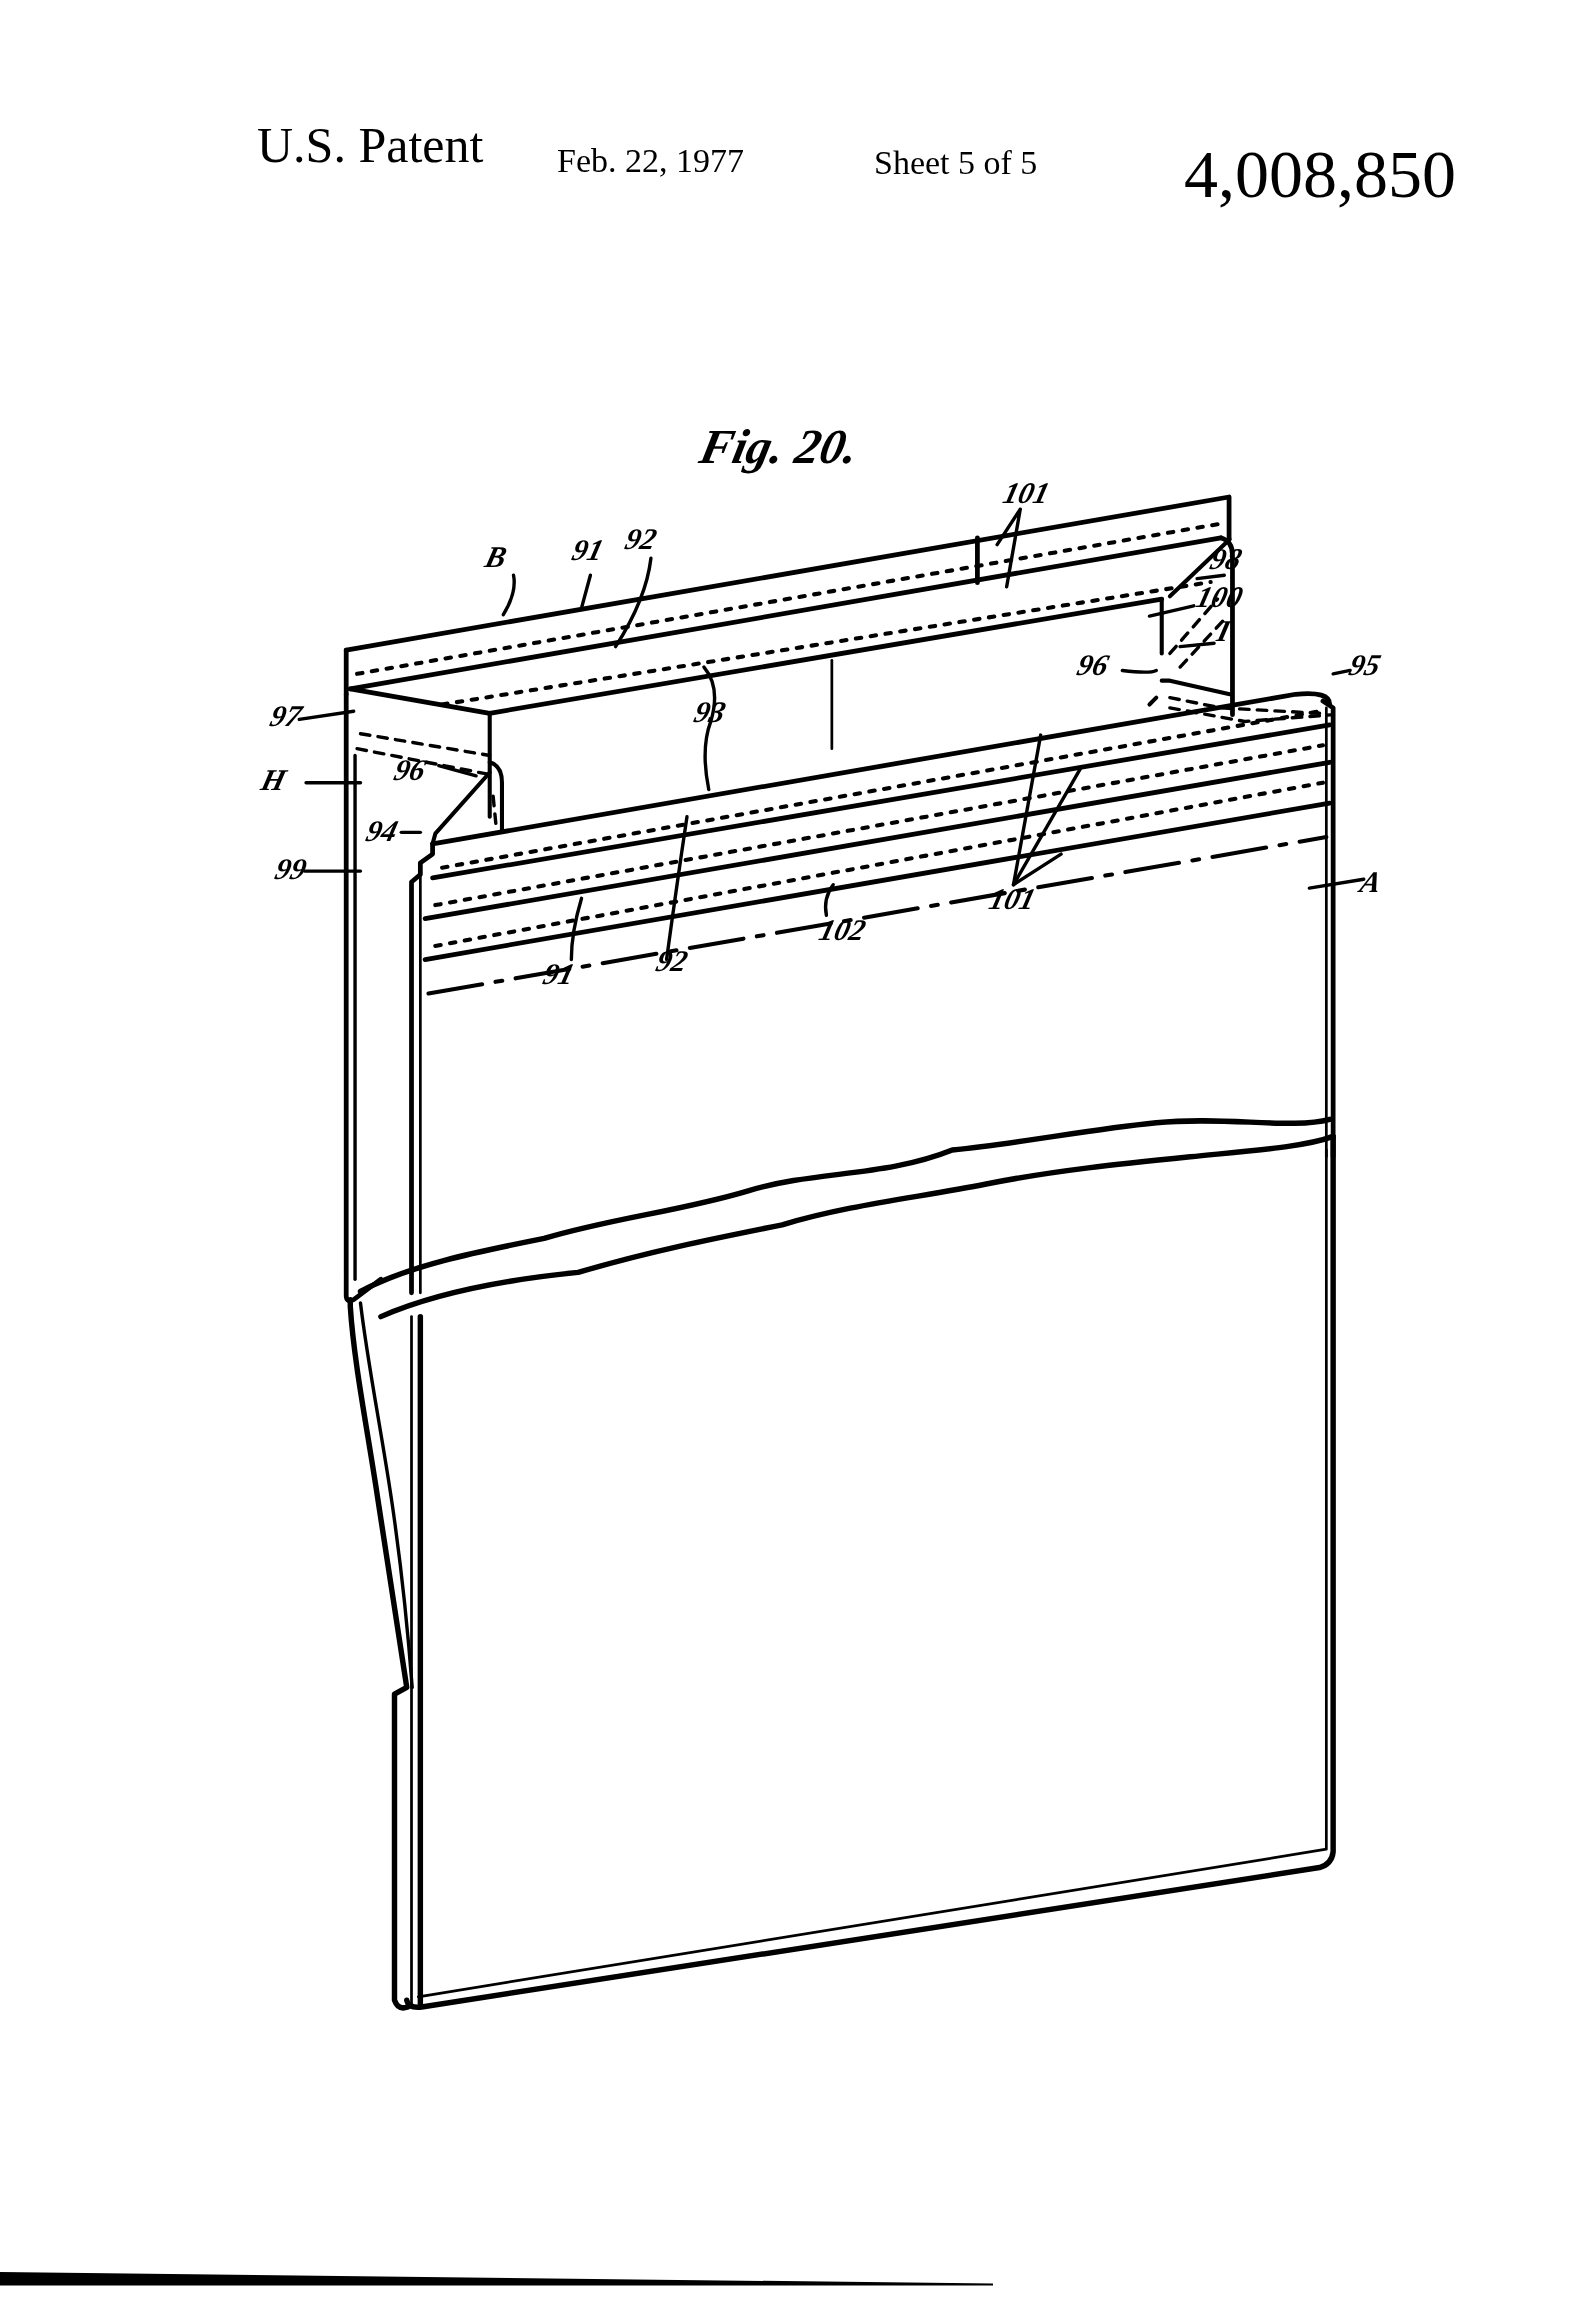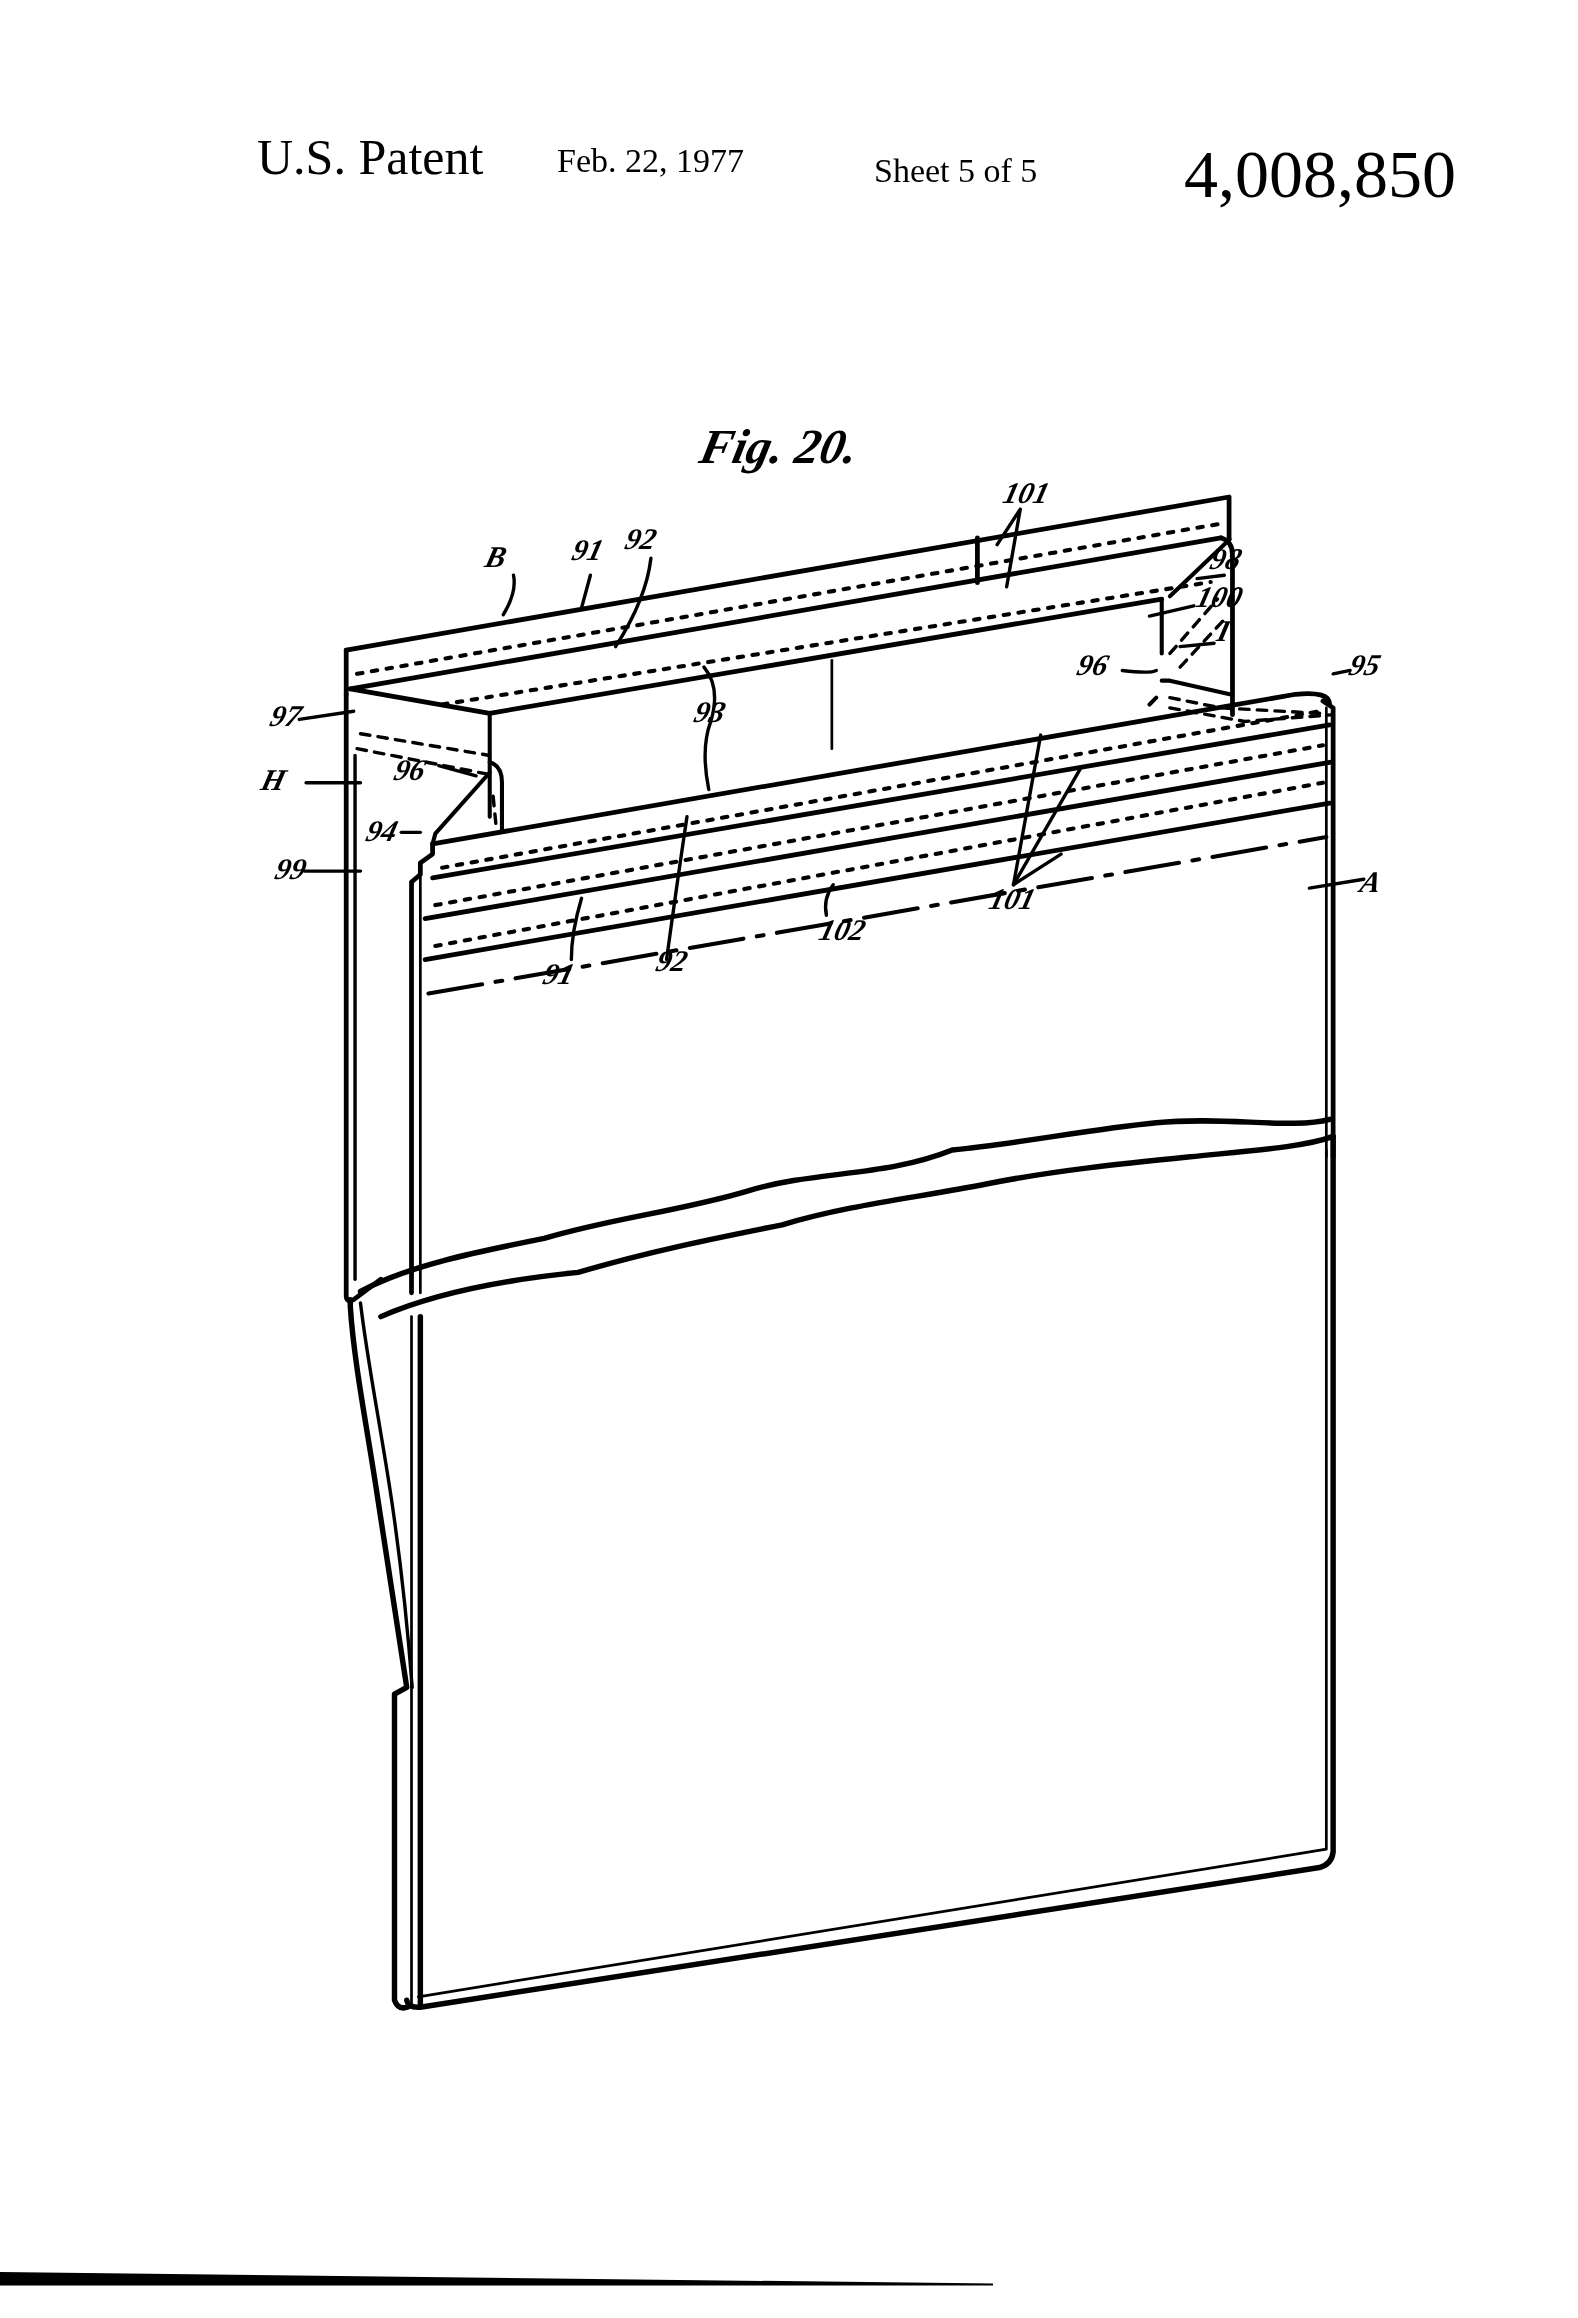--- a/index.html
+++ b/index.html
@@ -1,20 +1,20 @@
 <!DOCTYPE html>
 <html style="font-size:11px"><head>
 <meta charset="utf-8">
 <style>
   html,body{margin:0;padding:0;background:#fff;}
   body{width:1578px;height:2319px;position:relative;overflow:hidden;font-family:"Liberation Serif","DejaVu Serif",serif;color:#000;}
   .hdr{position:absolute;top:119px;font-family:"Liberation Serif","DejaVu Serif",serif;white-space:nowrap;}
-  #hdr-patent{left:257px;font-size:50px;top:128px;}
+  #hdr-patent{left:257px;font-size:50px;top:116px;}
   #hdr-date{left:557px;font-size:34px;top:142px;text-align:right;}
-  #hdr-sheet{left:874px;font-size:34px;top:144px;margin-top:8px;}
+  #hdr-sheet{left:874px;font-size:34px;top:144px;}
   #hdr-number{left:1184px;font-size:68px;top:135px;text-align:center;}
   .fig-title{position:absolute;left:701px;top:418px;font-size:49px;font-style:italic;font-weight:bold;font-family:"Liberation Serif","DejaVu Serif",serif;transform:skewX(-12deg);}
   .lbl{position:absolute;font-size:30px;font-style:italic;font-weight:bold;font-family:"Liberation Serif","DejaVu Serif",serif;transform:skewX(-14deg);white-space:nowrap;line-height:1;}
   svg{position:absolute;left:0;top:0;}
   .bottom-bar{position:absolute;left:0;top:2272px;width:993px;height:13.6px;background:#000;clip-path:polygon(0 0,100% 85%,100% 100%,0 100%);}
 </style>
 </head>
 <body>
 
 <div class="hdr" id="hdr-patent">U.S. Patent</div>

